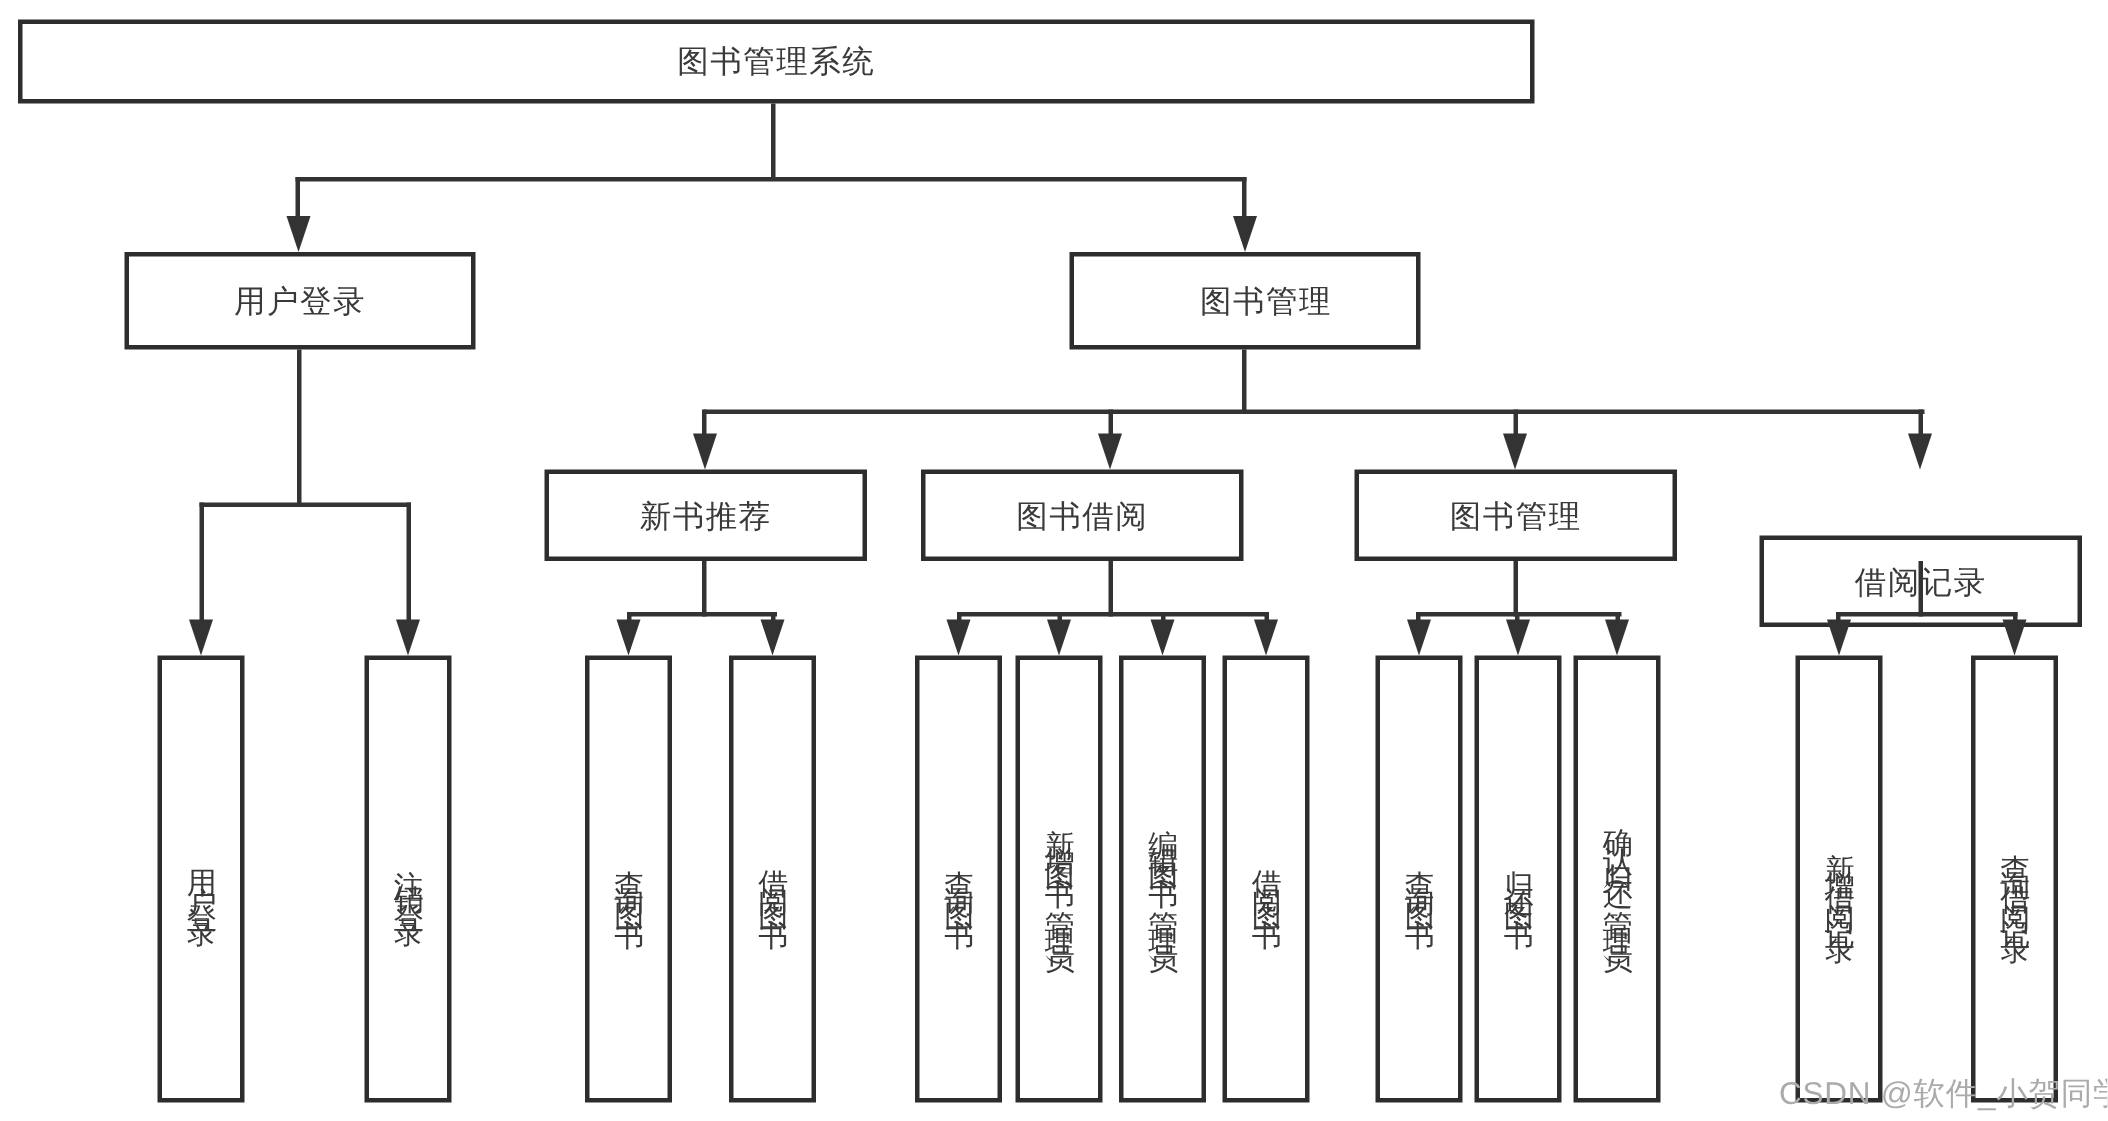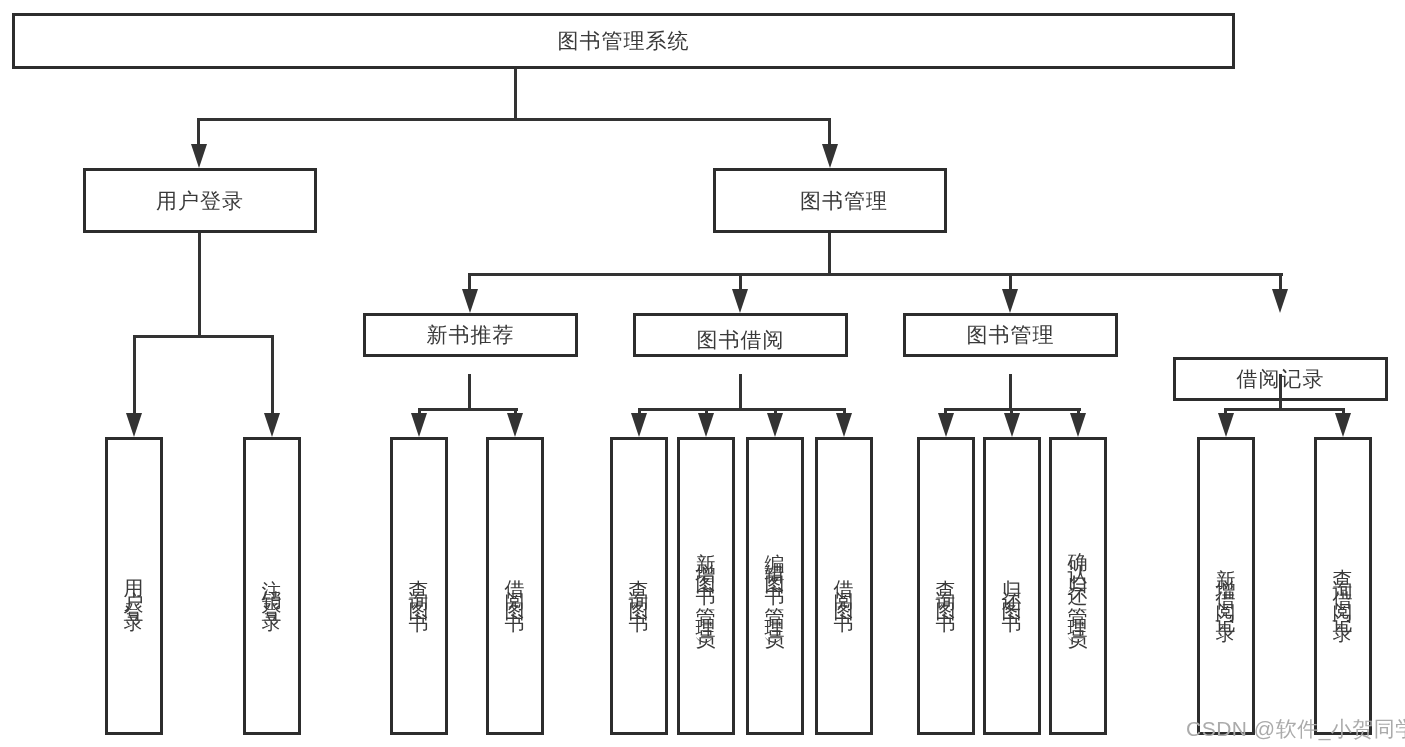--- a/index.html
+++ b/index.html
@@ -16,25 +16,25 @@
     writing-mode:vertical-rl;text-orientation:mixed;
     font-size:20px;letter-spacing:11px;color:#3a3a3a;line-height:1;
   }
   .line{position:absolute;background:#333333;}
   .arrow{
     position:absolute;width:0;height:0;
     border-left:8px solid transparent;border-right:8px solid transparent;
     border-top:24px solid #333333;
   }
   
-  .n-root{left:12px;top:13px;width:1223px;height:56px;}
+  .n-root{left:12px;top:13px;width:1011px;height:56px;}
   .n-l2a{left:83px;top:168px;width:234px;height:65px;}
   .n-l2b{left:713px;top:168px;width:234px;height:65px;padding-left:28px;}
-  .n-l3{top:313px;width:215px;height:44px;}
-  .n-l3a{left:363px;} .n-l3b{left:633px;align-items:flex-end;} .n-l3c{left:903px;} .n-l3d{left:1173px;margin-top:44px;}
+  .n-l3{top:313px;width:215px;height:61px;}
+  .n-l3a{left:363px;} .n-l3b{left:614px;} .n-l3c{left:903px;} .n-l3d{left:1173px;margin-top:44px;}
   
   .leaf{top:437px;width:58px;height:298px;}
   .lf1{left:105px;}.lf2{left:243px;}.lf3{left:390px;}.lf4{left:486px;}
   .lf5{left:610px;}.lf6{left:677px;}.lf7{left:746px;}.lf8{left:815px;}
   .lf9{left:917px;}.lf10{left:983px;}.lf11{left:1049px;}
   .lf12{left:1197px;}.lf13{left:1314px;}
   .watermark{
     position:absolute;left:1186px;top:715px;font-size:21px;letter-spacing:0.5px;
     color:#ababab;white-space:nowrap;z-index:5;
   }

